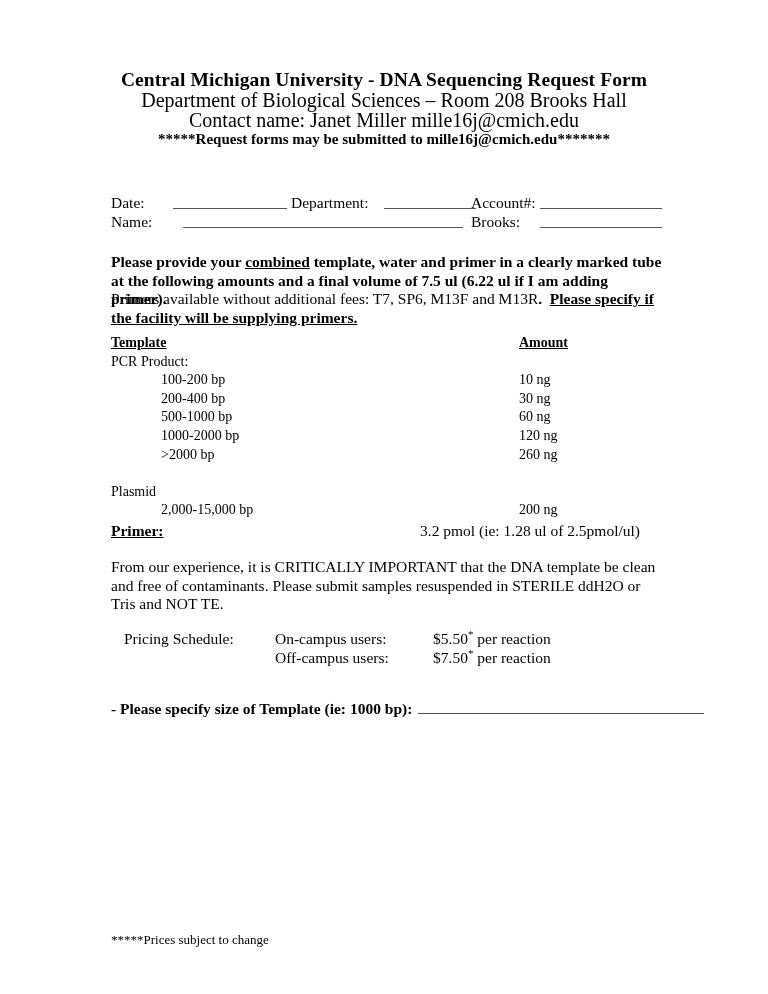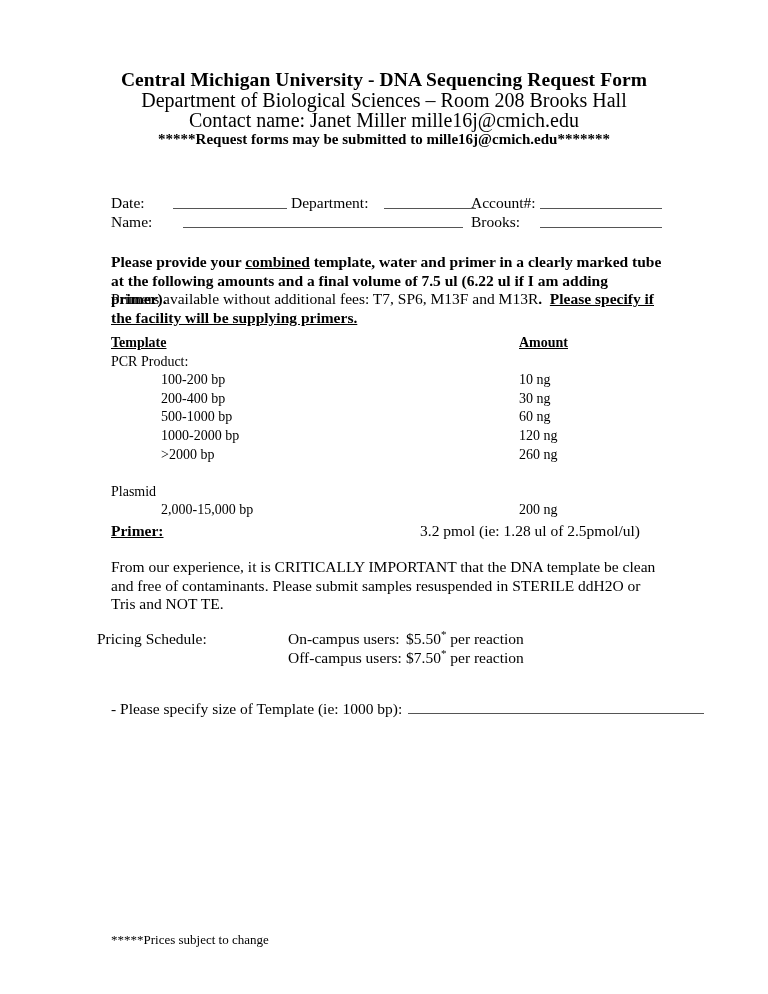--- a/index.html
+++ b/index.html
@@ -109,43 +109,44 @@
     width: 560px;
     font-size: 15.5px;
     line-height: 18.6px;
   }
   .primer-row .lt { position: absolute; left: 0; font-weight: bold; text-decoration: underline; }
   .primer-row .amt { position: absolute; left: 309px; white-space: nowrap; }
 
   
   .pricing {
     position: absolute;
-    left: 97px;
+    left: 124px;
     top: 630px;
     width: 560px;
     font-size: 15.5px;
   }
   .prow { position: relative; height: 18.6px; line-height: 18.6px; }
   .prow .c1 { position: absolute; left: 0; white-space: nowrap; }
-  .prow .c2 { position: absolute; left: 151px; white-space: nowrap; margin-left: 40px; }
+  .prow .c2 { position: absolute; left: 151px; white-space: nowrap; }
   .prow .c3 { position: absolute; left: 309px; white-space: nowrap; }
   sup.star {
     font-size: 11px;
     vertical-align: super;
     line-height: 0;
   }
 
   
   .specify {
     position: absolute;
     left: 111px;
     top: 700px;
     font-size: 15.5px;
     line-height: 18.6px;
     white-space: nowrap;
+    font-weight: bold;
   }
   .specify .sline {
     display: inline-block;
     width: 306px;
     border-bottom: 1.1px solid #555;
     height: 13px;
     margin-left: 6px;
     vertical-align: baseline;
   }
 

